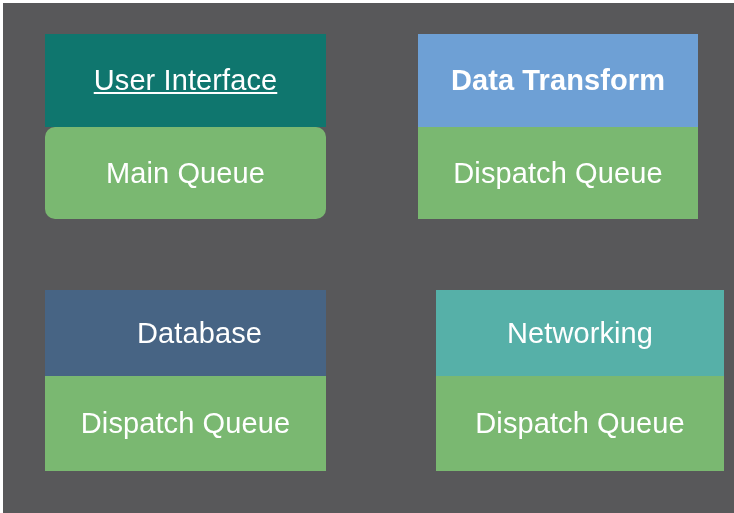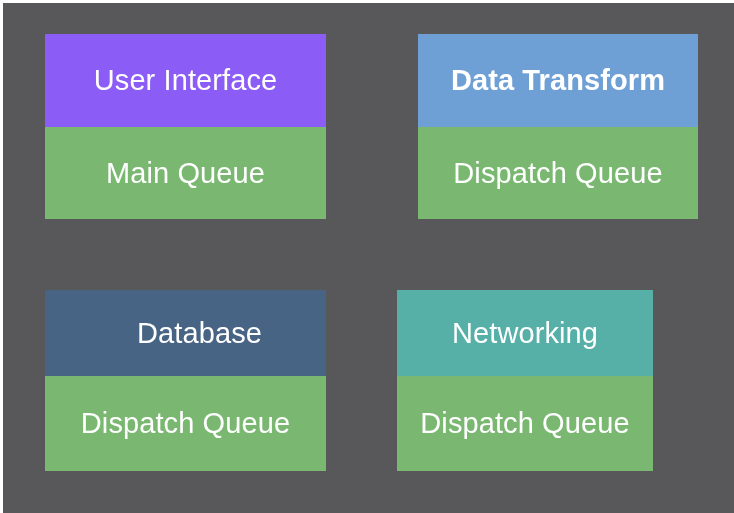--- a/index.html
+++ b/index.html
@@ -47,34 +47,34 @@
   #card-user-interface .queue { height: 92px; }
   
   #card-data-transform { left: 418px; top: 34px; width: 280px; height: 185px; }
   #card-data-transform .head { height: 93px; }
   #card-data-transform .queue { height: 92px; }
   
   #card-database { left: 45px; top: 290px; width: 281px; height: 181px; }
   #card-database .head { height: 86px; padding-left: 28px; }
   #card-database .queue { height: 95px; }
   
-  #card-networking { left: 397px; top: 290px; width: 256px; height: 181px; }
+  #card-networking { left: 436px; top: 290px; width: 288px; height: 181px; }
   #card-networking .head { height: 86px; }
   #card-networking .queue { height: 95px; }
 </style>
 </head>
 <body>
 
 <div id="canvas">
 
   <div class="backdrop" style="background: rgb(88, 88, 90);"></div>
 
   <div class="card" id="card-user-interface">
-    <div class="block head" style="background-color: #8b5cf6;">User Interface</div>
-    <div class="block queue" style="background-color: rgb(122, 184, 113);">Main Queue</div>
+    <div class="block head" style="background-color: #0f766e; text-decoration: underline;">User Interface</div>
+    <div class="block queue" style="background-color: rgb(122, 184, 113); border-radius: 10px;">Main Queue</div>
   </div>
 
   <div class="card" id="card-data-transform">
     <div class="block head" style="background-color: rgb(110, 160, 213); font-weight: bold;">Data Transform</div>
     <div class="block queue" style="background-color: rgb(122, 184, 113);">Dispatch Queue</div>
   </div>
 
   <div class="card" id="card-database">
     <div class="block head" style="background-color: rgb(71, 100, 132);">Database</div>
     <div class="block queue" style="background-color: rgb(122, 184, 113);">Dispatch Queue</div>

